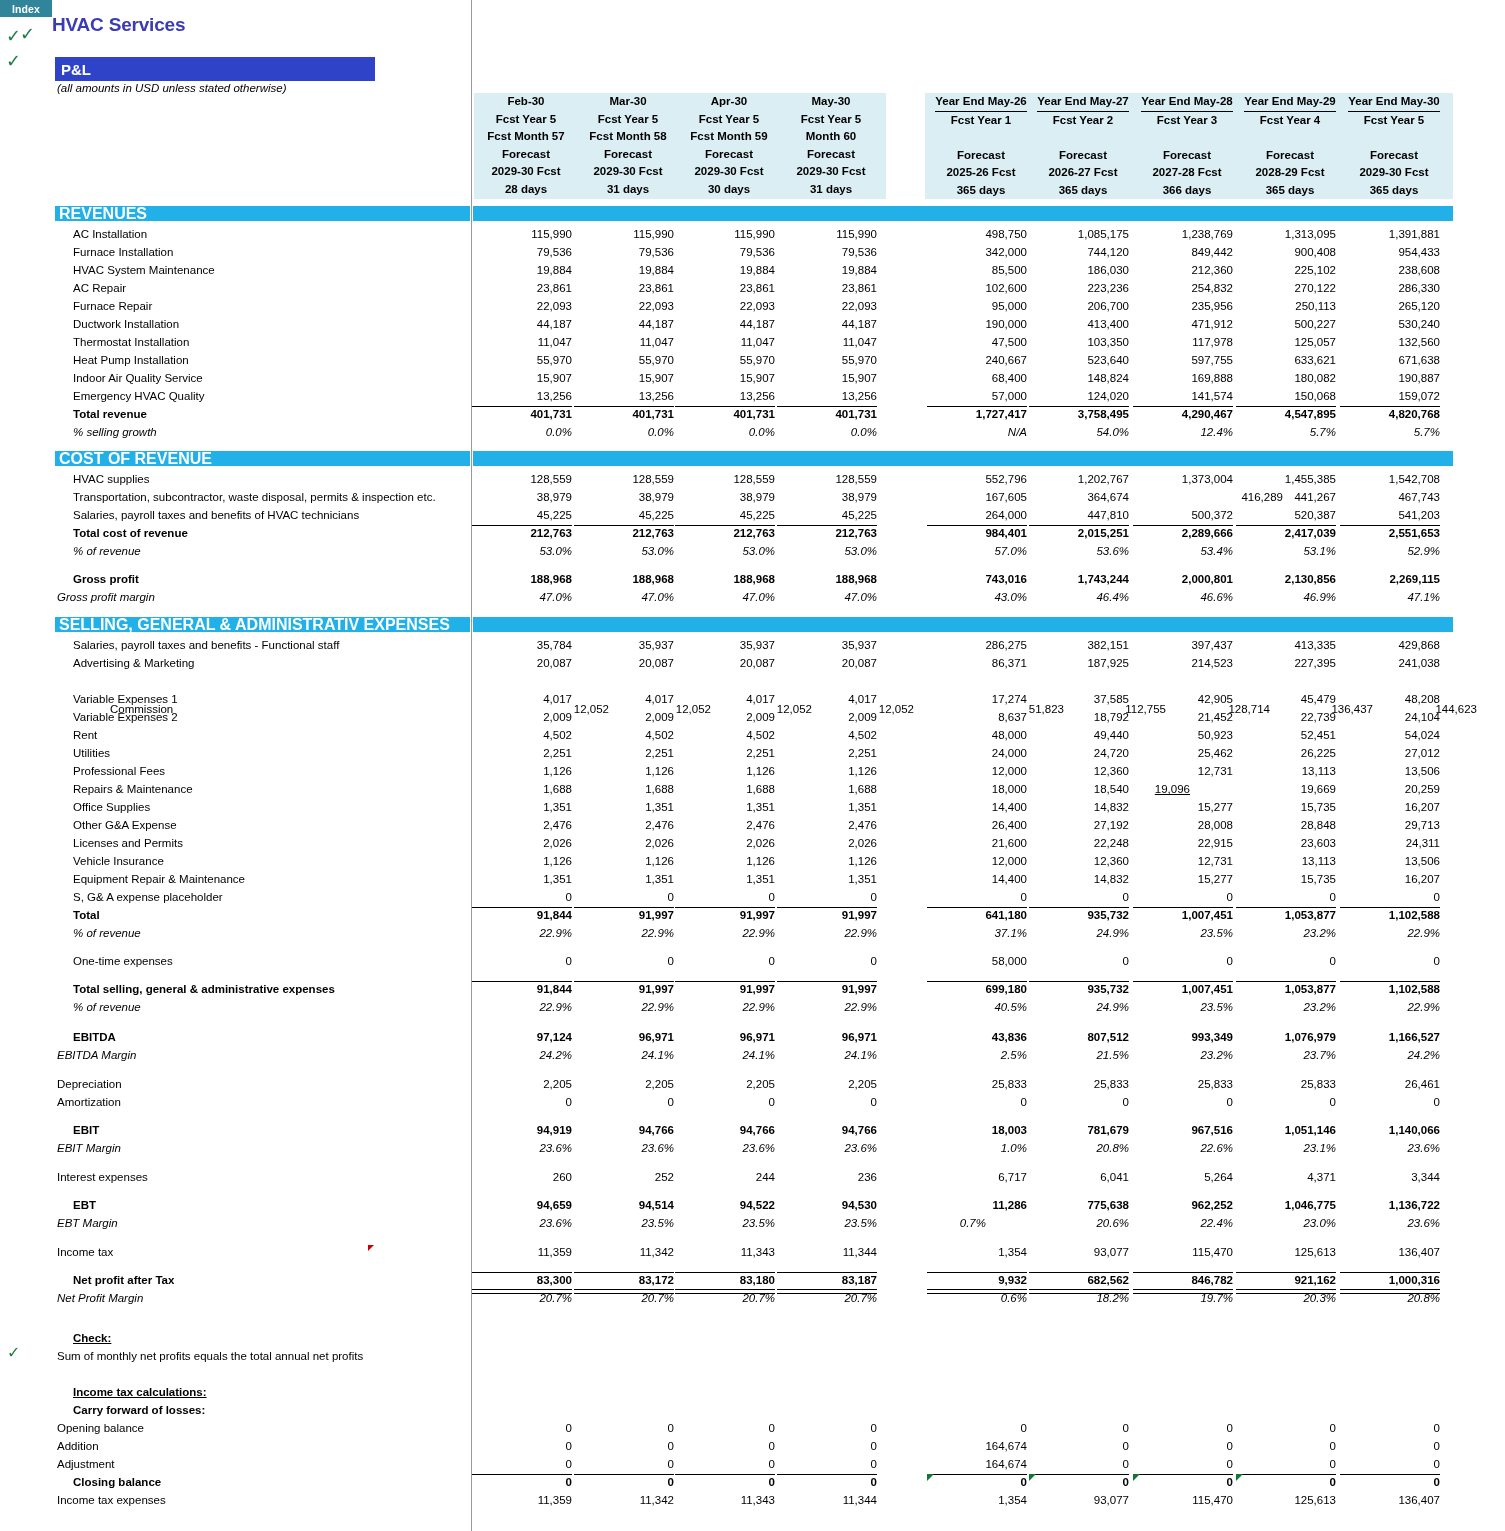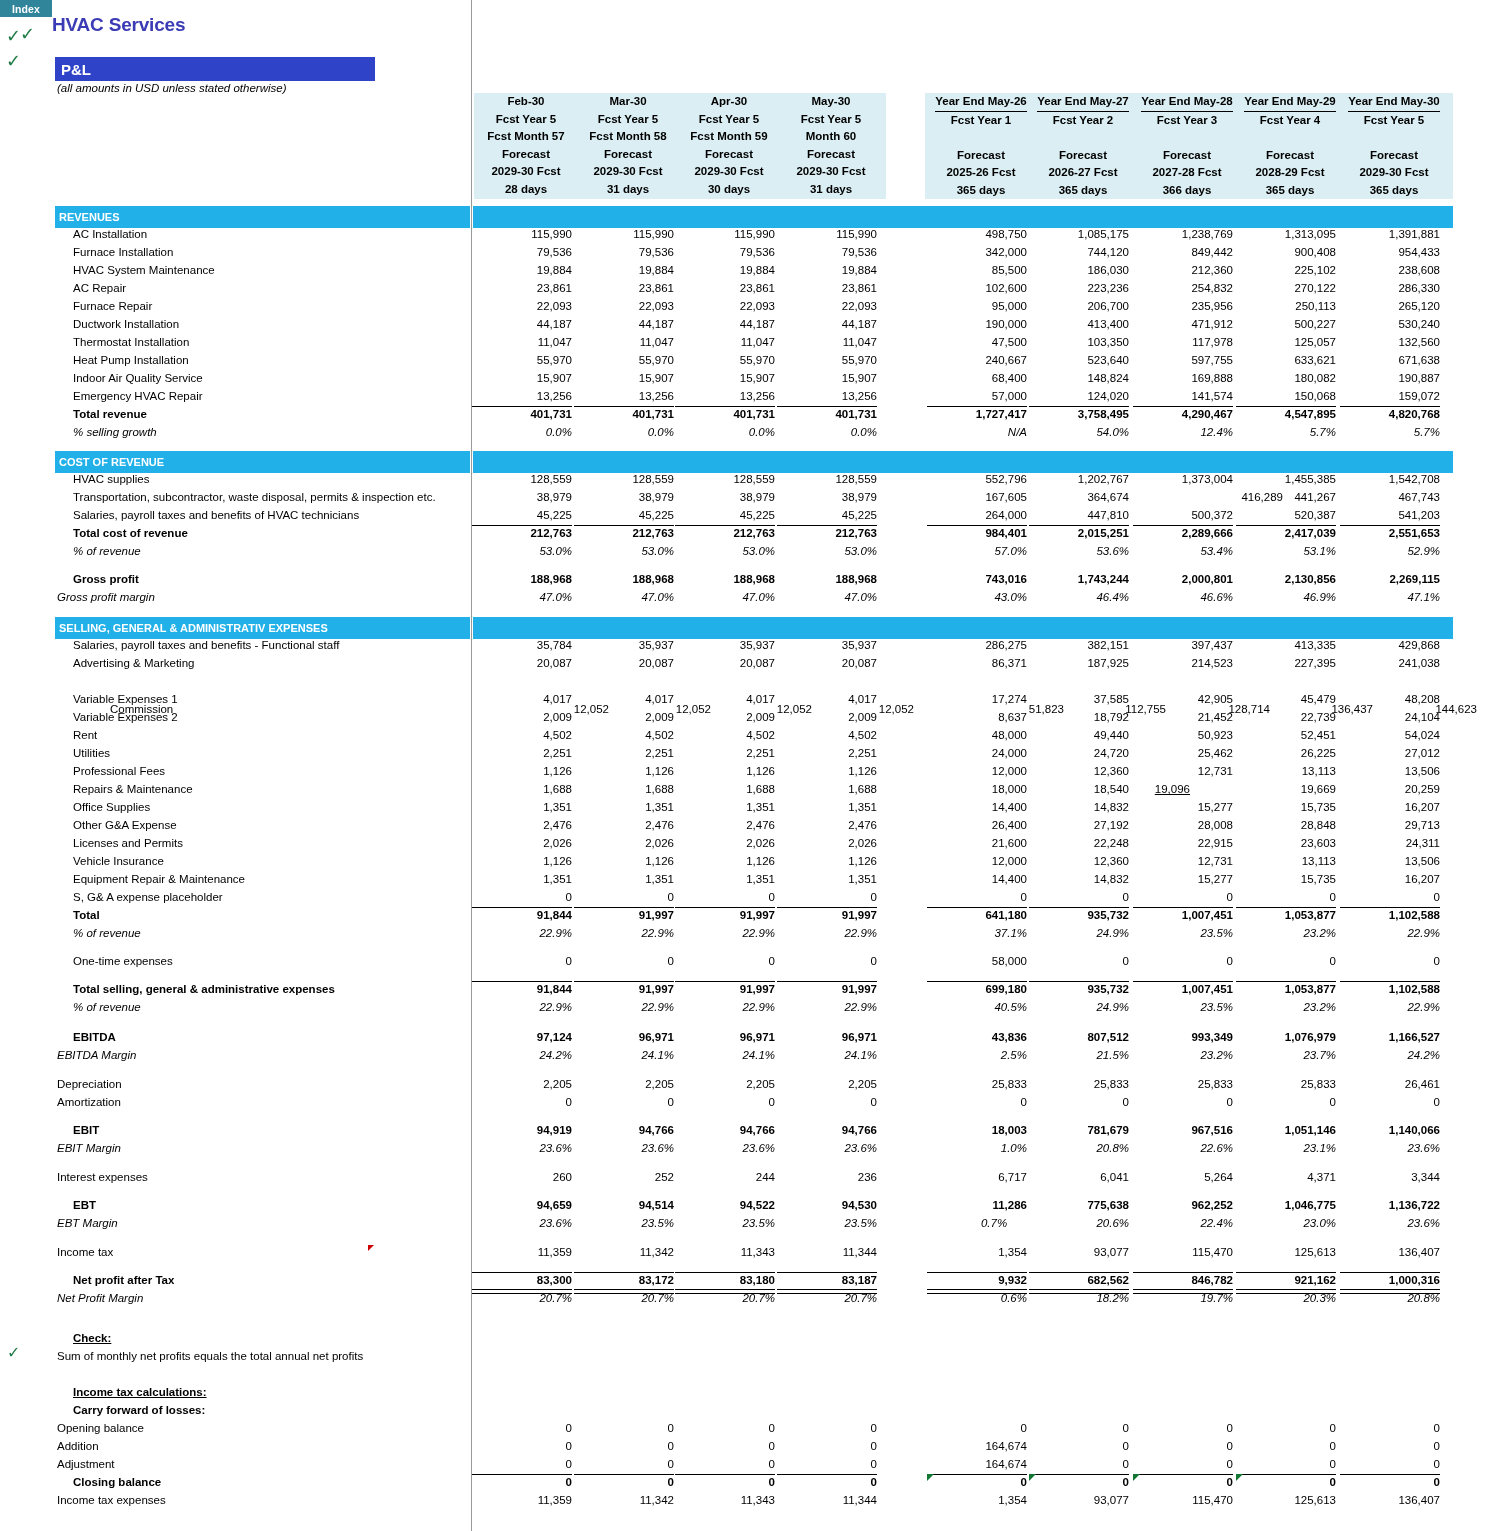--- a/index.html
+++ b/index.html
@@ -52,22 +52,22 @@
   #hdr-band-month{left:474px;width:412px;}
   #hdr-band-year{left:925px;width:528px;}
 
   .hdr-col{position:absolute;top:93px;width:104px;text-align:center;
            font-size:11.5px;font-weight:bold;line-height:17.6px;}
   .hdr-col .ul{border-bottom:1px solid #000;display:inline-block;padding-bottom:0px;}
   .hdr-col .blank{display:block;height:17.6px;}
 
   
   .sec-bar{
-    position:absolute;height:22px;background:#22b0e8;color:#ffffff;
-    font-size:11px;font-weight:bold;padding-left:4px;box-sizing:border-box;
+    position:absolute;height:15px;background:#22b0e8;color:#ffffff;
+    font-size:16px;font-weight:bold;padding-left:4px;box-sizing:border-box;
     display:flex;align-items:center;
   }
   .sec-bar.left{left:55px;width:415px;}
   .sec-bar.right{left:473px;width:980px;}
 
   
   .row{position:absolute;left:0;width:1505px;height:18px;}
   .lbl{position:absolute;top:0;white-space:nowrap;font-size:11.5px;line-height:18px;}
   .lbl.ind{left:73px;}
   .lbl.ind-b{left:73px;font-weight:bold;}
@@ -287,21 +287,21 @@
       <div class="num" style="left: 574px;">15,907</div>
       <div class="num" style="left: 675px;">15,907</div>
       <div class="num" style="left: 777px;">15,907</div>
       <div class="num" style="left: 927px;">68,400</div>
       <div class="num" style="left: 1029px;">148,824</div>
       <div class="num" style="left: 1133px;">169,888</div>
       <div class="num" style="left: 1236px;">180,082</div>
       <div class="num" style="left: 1340px;">190,887</div>
     </div>
     <div class="row" style="top: 387px;">
-      <div class="lbl ind">Emergency HVAC Repair</div>
+      <div class="lbl ind">Emergency HVAC Quality</div>
       <div class="num" style="left: 472px;">13,256</div>
       <div class="num" style="left: 574px;">13,256</div>
       <div class="num" style="left: 675px;">13,256</div>
       <div class="num" style="left: 777px;">13,256</div>
       <div class="num" style="left: 927px;">57,000</div>
       <div class="num" style="left: 1029px;">124,020</div>
       <div class="num" style="left: 1133px;">141,574</div>
       <div class="num" style="left: 1236px;">150,068</div>
       <div class="num" style="left: 1340px;">159,072</div>
     </div>
@@ -788,21 +788,21 @@
       <div class="num b" style="left: 1133px;">962,252</div>
       <div class="num b" style="left: 1236px;">1,046,775</div>
       <div class="num b" style="left: 1340px;">1,136,722</div>
     </div>
     <div class="row" style="top: 1214px;">
       <div class="lbl flush it">EBT Margin</div>
       <div class="num it" style="left: 472px;">23.6%</div>
       <div class="num it" style="left: 574px;">23.5%</div>
       <div class="num it" style="left: 675px;">23.5%</div>
       <div class="num it" style="left: 777px;">23.5%</div>
-      <div class="num it" style="left: 944px; text-align: center;">0.7%</div>
+      <div class="num it" style="left: 886px;">0.7%</div>
       <div class="num it" style="left: 1029px;">20.6%</div>
       <div class="num it" style="left: 1133px;">22.4%</div>
       <div class="num it" style="left: 1236px;">23.0%</div>
       <div class="num it" style="left: 1340px;">23.6%</div>
     </div>
     <div class="row" style="top: 1243px;">
       <div class="lbl flush">Income tax</div>
       <div class="num" style="left: 472px;">11,359</div>
       <div class="num" style="left: 574px;">11,342</div>
       <div class="num" style="left: 675px;">11,343</div>

